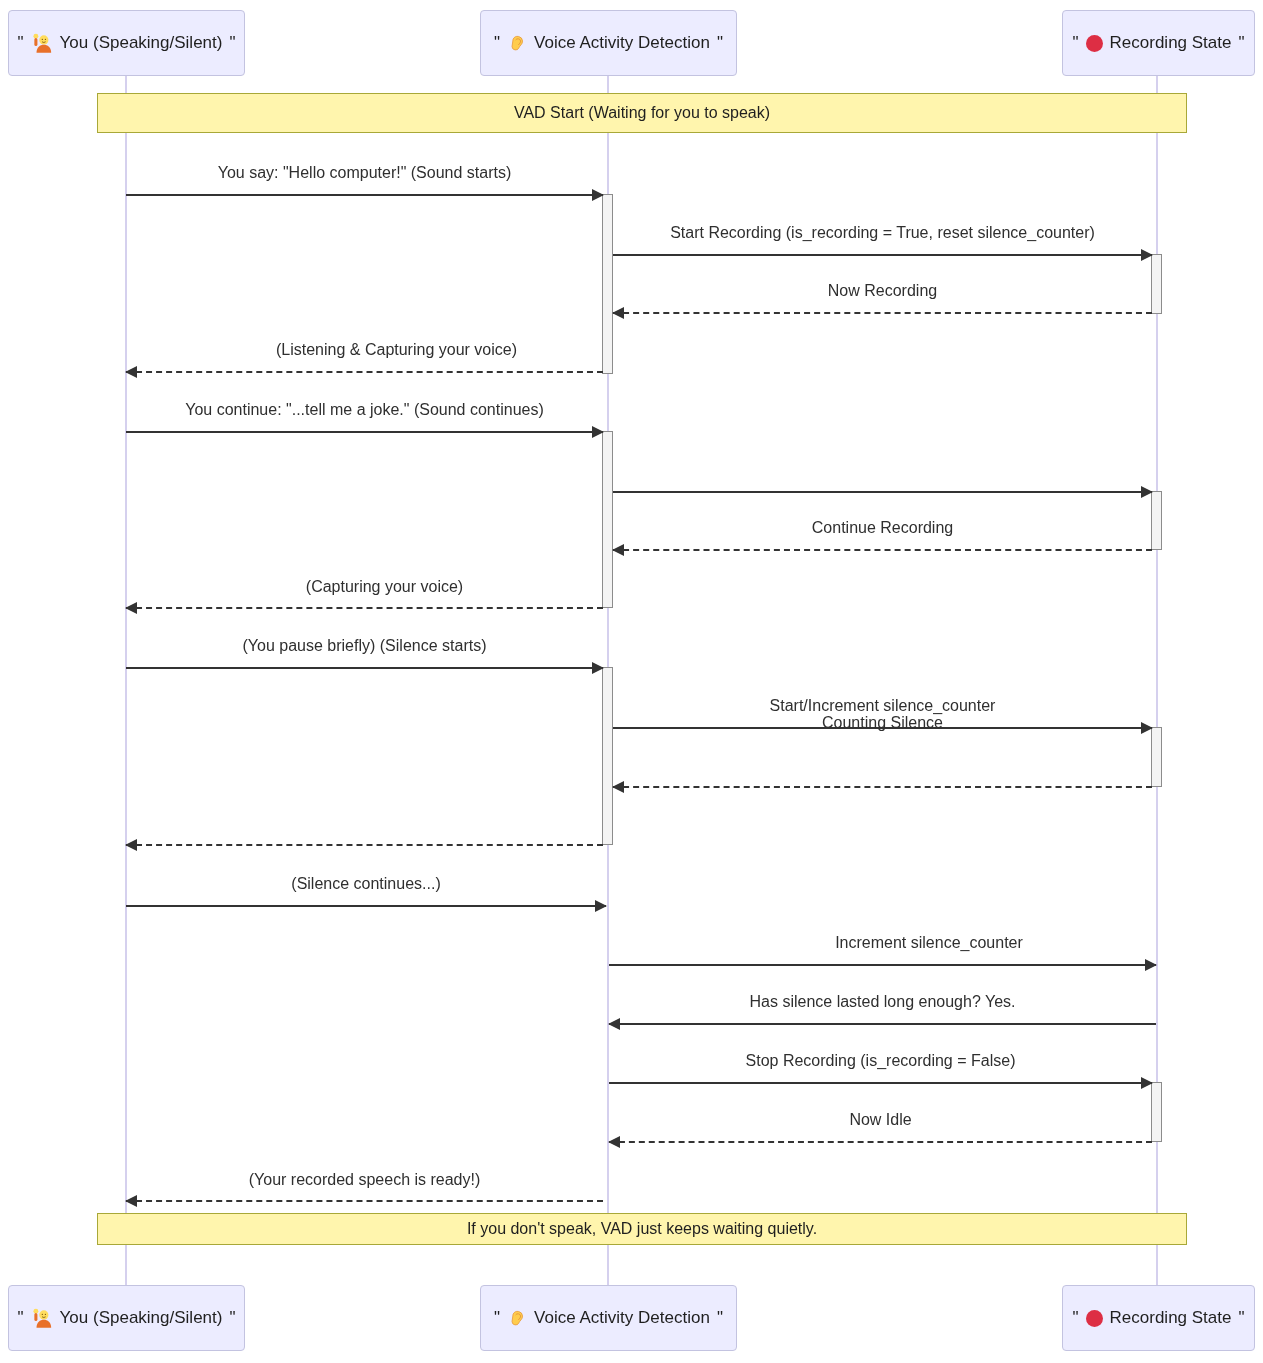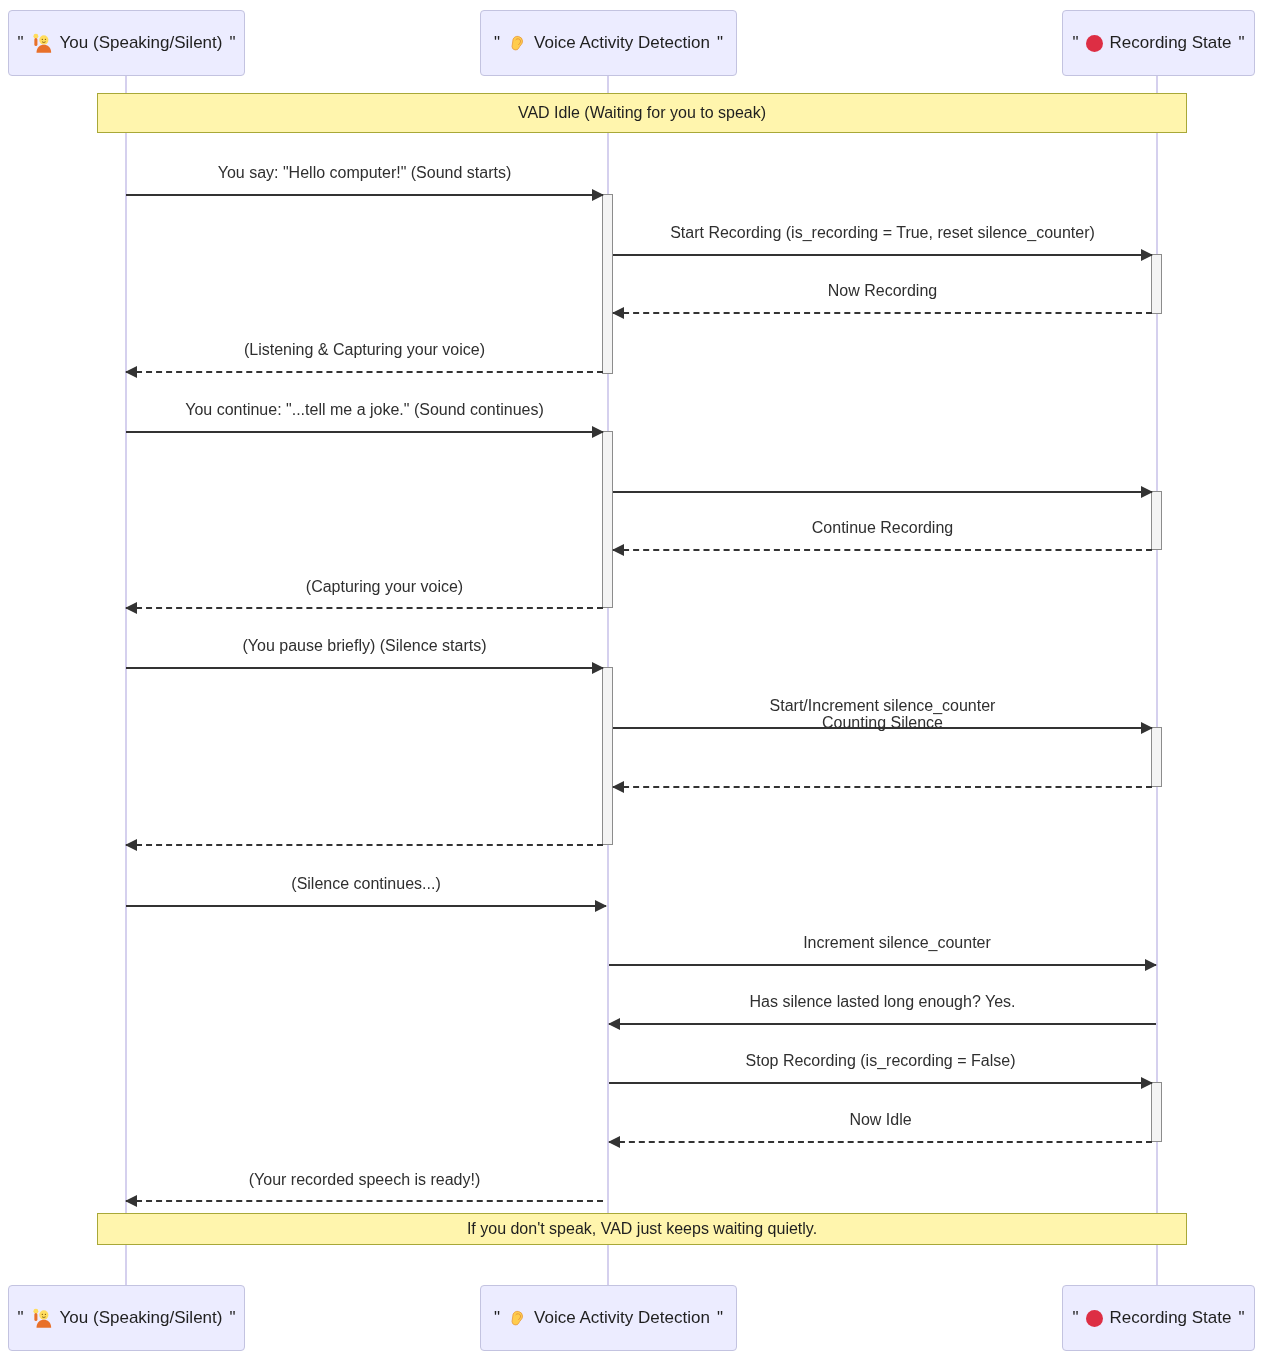--- a/index.html
+++ b/index.html
@@ -78,21 +78,21 @@
   </div>
 
   <div class="actor" style="left:1062px;top:10px;width:193px;">
     <span class="q">"</span>
     <span class="red-dot"></span>
     <span>Recording State</span>
       <span class="q">"</span>
   </div>
 
   <div class="note" style="left:97px;top:93px;width:1090px;height:40px;">
-    <span>VAD Idle (Waiting for you to speak)</span>
+    <span>VAD Start (Waiting for you to speak)</span>
   </div>
 
   <div class="bar" style="left:602px;top:194px;height:180px;"></div>
   <div class="bar" style="left:602px;top:431px;height:177px;"></div>
   <div class="bar" style="left:602px;top:667px;height:178px;"></div>
   <div class="bar" style="left:1151px;top:254px;height:60px;"></div>
   <div class="bar" style="left:1151px;top:491px;height:59px;"></div>
   <div class="bar" style="left:1151px;top:727px;height:60px;"></div>
   <div class="bar" style="left:1151px;top:1082px;height:60px;"></div>
 
@@ -104,21 +104,21 @@
   <div class="msg-label" style="left:613px;top:221px;width:539px;">Start Recording (is_recording = True, reset silence_counter)</div>
   <div class="arrow" style="left:613px;top:254px;width:539px;">
       <span class="head right"></span>
     </div>
 
   <div class="msg-label" style="left:613px;top:279px;width:539px;">Now Recording</div>
   <div class="arrow dashed" style="left:613px;top:312px;width:539px;">
       <span class="head left"></span>
     </div>
 
-  <div class="msg-label" style="left:126px;top:338px;width:477px;">(Listening &amp; Capturing your voice)</div>
+  <div class="msg-label" style="left:126px;top:338px;width:477px;padding-left:32px;">(Listening &amp; Capturing your voice)</div>
   <div class="arrow dashed" style="left:126px;top:371px;width:477px;">
       <span class="head left"></span>
     </div>
 
   <div class="msg-label" style="left:126px;top:398px;width:477px;">You continue: "...tell me a joke." (Sound continues)</div>
   <div class="arrow" style="left:126px;top:431px;width:477px;">
       <span class="head right"></span>
     </div>
 
   <div class="arrow" style="left:613px;top:491px;width:539px;">
@@ -152,21 +152,21 @@
 
   <div class="arrow dashed" style="left:126px;top:844px;width:477px;">
       <span class="head left"></span>
     </div>
 
   <div class="msg-label" style="left:126px;top:872px;width:480px;">(Silence continues...)</div>
   <div class="arrow" style="left:126px;top:905px;width:480px;">
       <span class="head right"></span>
     </div>
 
-  <div class="msg-label" style="left:609px;top:931px;width:576px;">Increment silence_counter</div>
+  <div class="msg-label" style="left:609px;top:931px;width:576px;padding-left:32px;">Increment silence_counter</div>
   <div class="arrow" style="left:609px;top:964px;width:547px;">
       <span class="head right"></span>
     </div>
 
   <div class="msg-label" style="left:609px;top:990px;width:547px;">Has silence lasted long enough? Yes.</div>
   <div class="arrow" style="left:609px;top:1023px;width:547px;">
       <span class="head left"></span>
     </div>
 
   <div class="msg-label" style="left:609px;top:1049px;width:543px;">Stop Recording (is_recording = False)</div>

